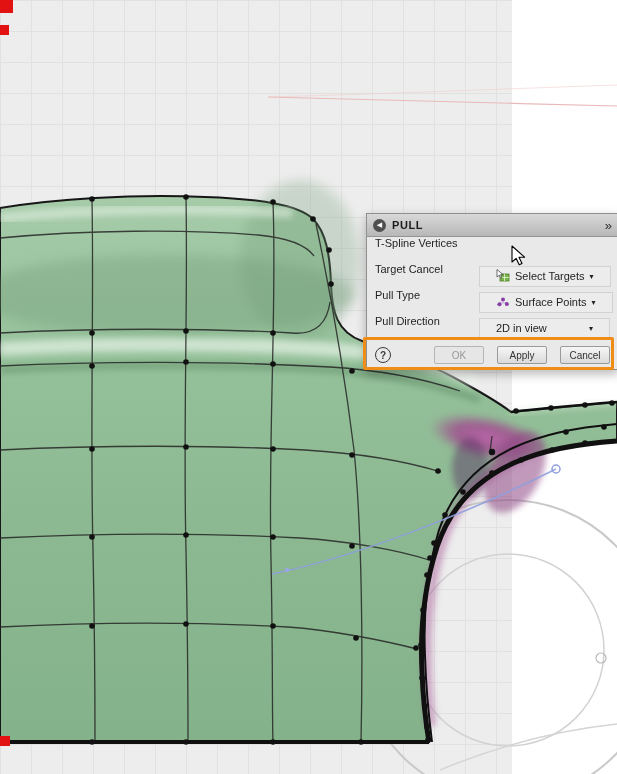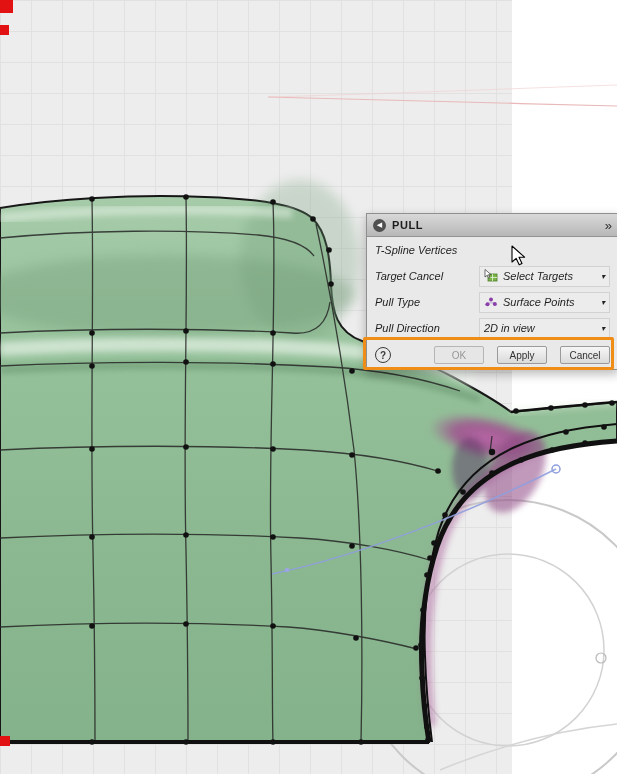--- a/index.html
+++ b/index.html
@@ -17,28 +17,28 @@
 
   
   .dialog{position:absolute;left:366px;top:213px;width:251px;background:#e9e9e9;
     border:1px solid #8f8f8f;box-shadow:0 4px 10px rgba(0,0,0,.28);z-index:10;font-size:11px;color:#1f1f1f;}
   .titlebar{height:22px;background:linear-gradient(#d8d8d8,#b7b7b7);border-bottom:1px solid #949494;
     display:flex;align-items:center;padding:0 6px;gap:6px;}
   .collapse{width:13px;height:13px;border-radius:50%;background:#4f4f4f;color:#fff;font-size:7px;
     display:flex;align-items:center;justify-content:center;flex:0 0 auto;}
   .title{font-weight:bold;letter-spacing:.6px;color:#1c1c1c;}
   .expand{margin-left:auto;font-size:13px;color:#2e2e2e;line-height:1;}
-  .row{display:flex;align-items:center;height:26px;padding:0 8px;font-style:italic;}
+  .row{display:flex;height:26px;padding:0 8px;}
   .row-label{width:104px;flex:0 0 auto;}
   .ctrl{flex:1;display:flex;align-items:center;min-width:0;}
   .sel-btn{display:inline-flex;align-items:center;gap:4px;background:linear-gradient(#7d9fd8,#5d82c4);
     border:1px solid #3a62a8;color:#fff;font-size:10.5px;padding:1px 8px 2px;border-radius:2px;white-space:nowrap;}
   .clear-x{color:#c81a1a;font-weight:bold;font-size:13px;margin-left:12px;line-height:1;}
   .dropdown{flex:1;display:flex;align-items:center;gap:5px;border:1px solid #d2d2d2;background:#ececec;
-    padding:1px 4px;height:17px;white-space:nowrap;}
+    padding:1px 16px;height:17px;white-space:nowrap;}
   .dd-arrow{margin-left:auto;font-size:8px;color:#222;}
   .footer{height:28px;display:flex;align-items:center;padding:0 8px;}
   .help{width:14px;height:14px;border-radius:50%;border:1.5px solid #3a3a3a;color:#3a3a3a;font-weight:bold;
     font-size:10px;display:flex;align-items:center;justify-content:center;flex:0 0 auto;}
   .btn-group{margin-left:auto;display:flex;gap:13px;}
   .btn{min-width:50px;height:18px;background:linear-gradient(#f6f6f6,#dadada);border:1px solid #9a9a9a;
     border-radius:2px;font-size:10px;color:#333;font-family:"Liberation Sans",sans-serif;padding:0 8px;}
   .btn.disabled{color:#979797;background:#e6e6e6;border-color:#b5b5b5;}
 
   

